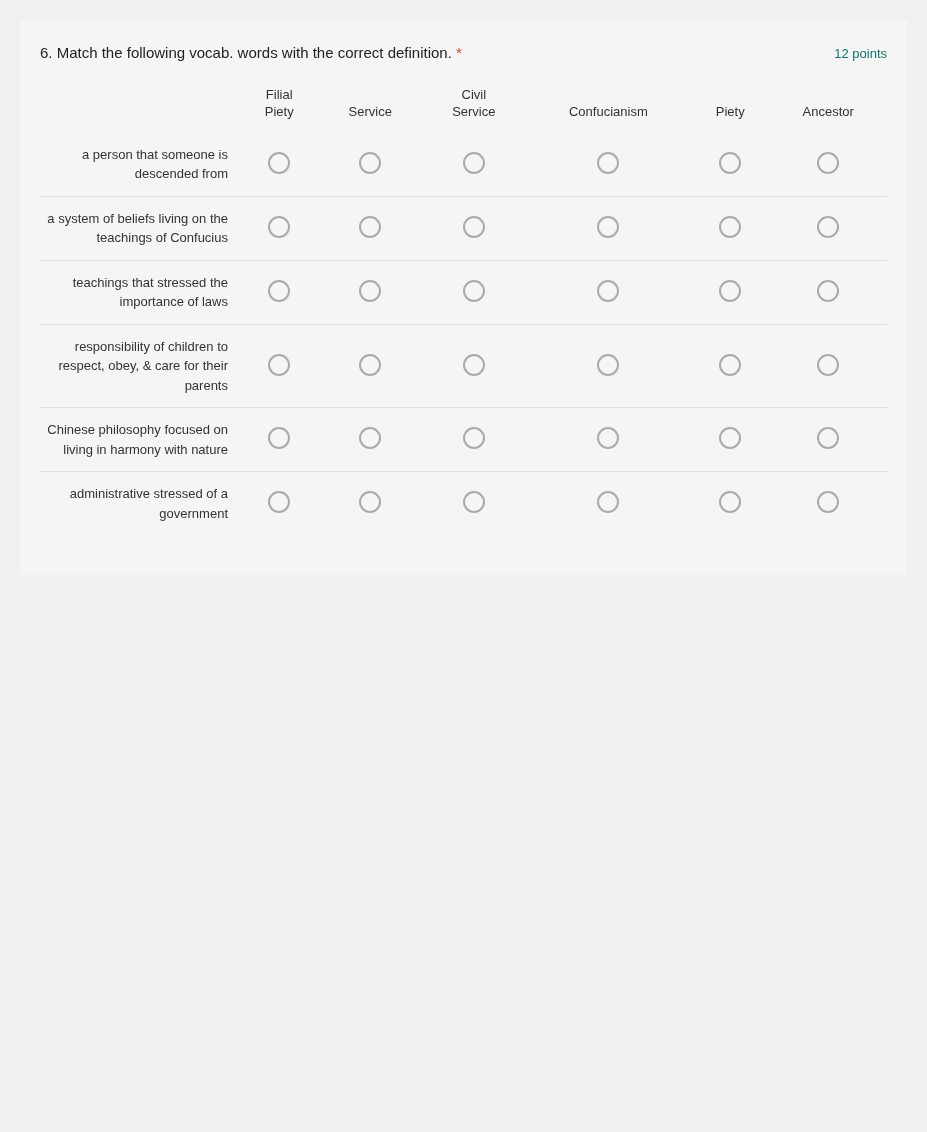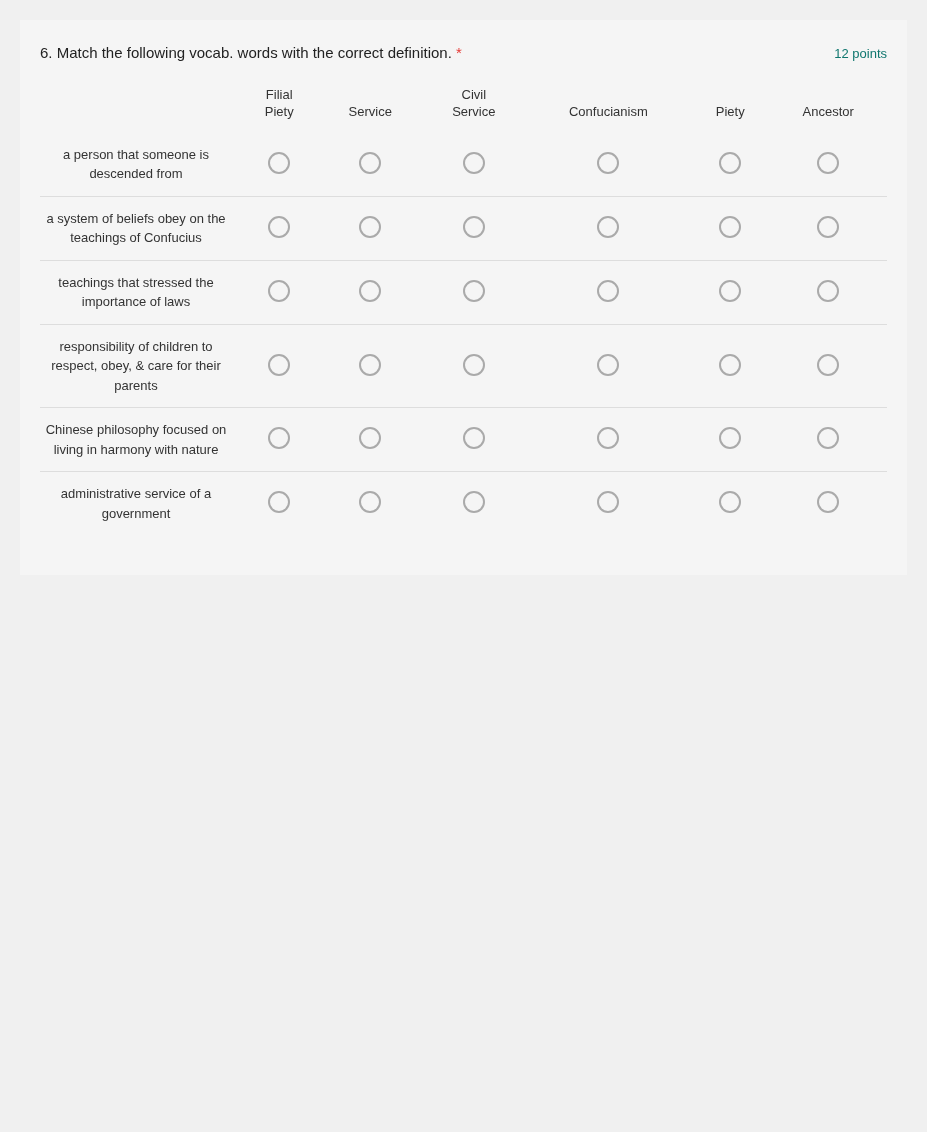--- a/index.html
+++ b/index.html
@@ -51,21 +51,21 @@
       width: 200px;
     }
     .match-table td {
       text-align: center;
       vertical-align: middle;
       padding: 10px 8px;
       font-size: 13px;
       color: #333;
     }
     .match-table td.def-cell {
-      text-align: center;
+      text-align: right;
       vertical-align: top;
       padding: 12px 12px 12px 4px;
       line-height: 1.5;
       font-size: 13px;
     }
     .match-table tr {
       border-top: 1px solid #ddd;
     }
     .match-table tr:first-child {
       border-top: none;
@@ -112,21 +112,21 @@
     <tr>
           <td class="def-cell">a person that someone is descended from</td>
           <td><label class="radio-label" for="radio_row1_filial_piety"><span></span></label></td>
           <td><label class="radio-label" for="radio_row1_ancestor"><span></span></label></td>
           <td><label class="radio-label" for="radio_row1_civil_service"><span></span></label></td>
           <td><label class="radio-label" for="radio_row1_confucianism"><span></span></label></td>
           <td><label class="radio-label" for="radio_row1_daoism"><span></span></label></td>
           <td><label class="radio-label" for="radio_row1_legalism"><span></span></label></td>
         </tr>
         <tr>
-          <td class="def-cell">a system of beliefs obey on the teachings of Confucius</td>
+          <td class="def-cell">a system of beliefs living on the teachings of Confucius</td>
           <td><label class="radio-label" for="radio_row2_filial_piety"><span></span></label></td>
           <td><label class="radio-label" for="radio_row2_ancestor"><span></span></label></td>
           <td><label class="radio-label" for="radio_row2_civil_service"><span></span></label></td>
           <td><label class="radio-label" for="radio_row2_confucianism"><span></span></label></td>
           <td><label class="radio-label" for="radio_row2_daoism"><span></span></label></td>
           <td><label class="radio-label" for="radio_row2_legalism"><span></span></label></td>
         </tr>
         <tr>
           <td class="def-cell">teachings that stressed the importance of laws</td>
           <td><label class="radio-label" for="radio_row3_filial_piety"><span></span></label></td>
@@ -148,21 +148,21 @@
         <tr>
           <td class="def-cell">Chinese philosophy focused on living in harmony with nature</td>
           <td><label class="radio-label" for="radio_row4_filial_piety"><span></span></label></td>
           <td><label class="radio-label" for="radio_row4_ancestor"><span></span></label></td>
           <td><label class="radio-label" for="radio_row4_civil_service"><span></span></label></td>
           <td><label class="radio-label" for="radio_row4_confucianism"><span></span></label></td>
           <td><label class="radio-label" for="radio_row4_daoism"><span></span></label></td>
           <td><label class="radio-label" for="radio_row4_legalism"><span></span></label></td>
         </tr>
         <tr>
-          <td class="def-cell">administrative service of a government</td>
+          <td class="def-cell">administrative stressed of a government</td>
           <td><label class="radio-label" for="radio_row6_filial_piety"><span></span></label></td>
           <td><label class="radio-label" for="radio_row6_ancestor"><span></span></label></td>
           <td><label class="radio-label" for="radio_row6_civil_service"><span></span></label></td>
           <td><label class="radio-label" for="radio_row6_confucianism"><span></span></label></td>
           <td><label class="radio-label" for="radio_row6_daoism"><span></span></label></td>
           <td><label class="radio-label" for="radio_row6_legalism"><span></span></label></td>
         </tr>
       </tbody>
   </table>
 </div>

